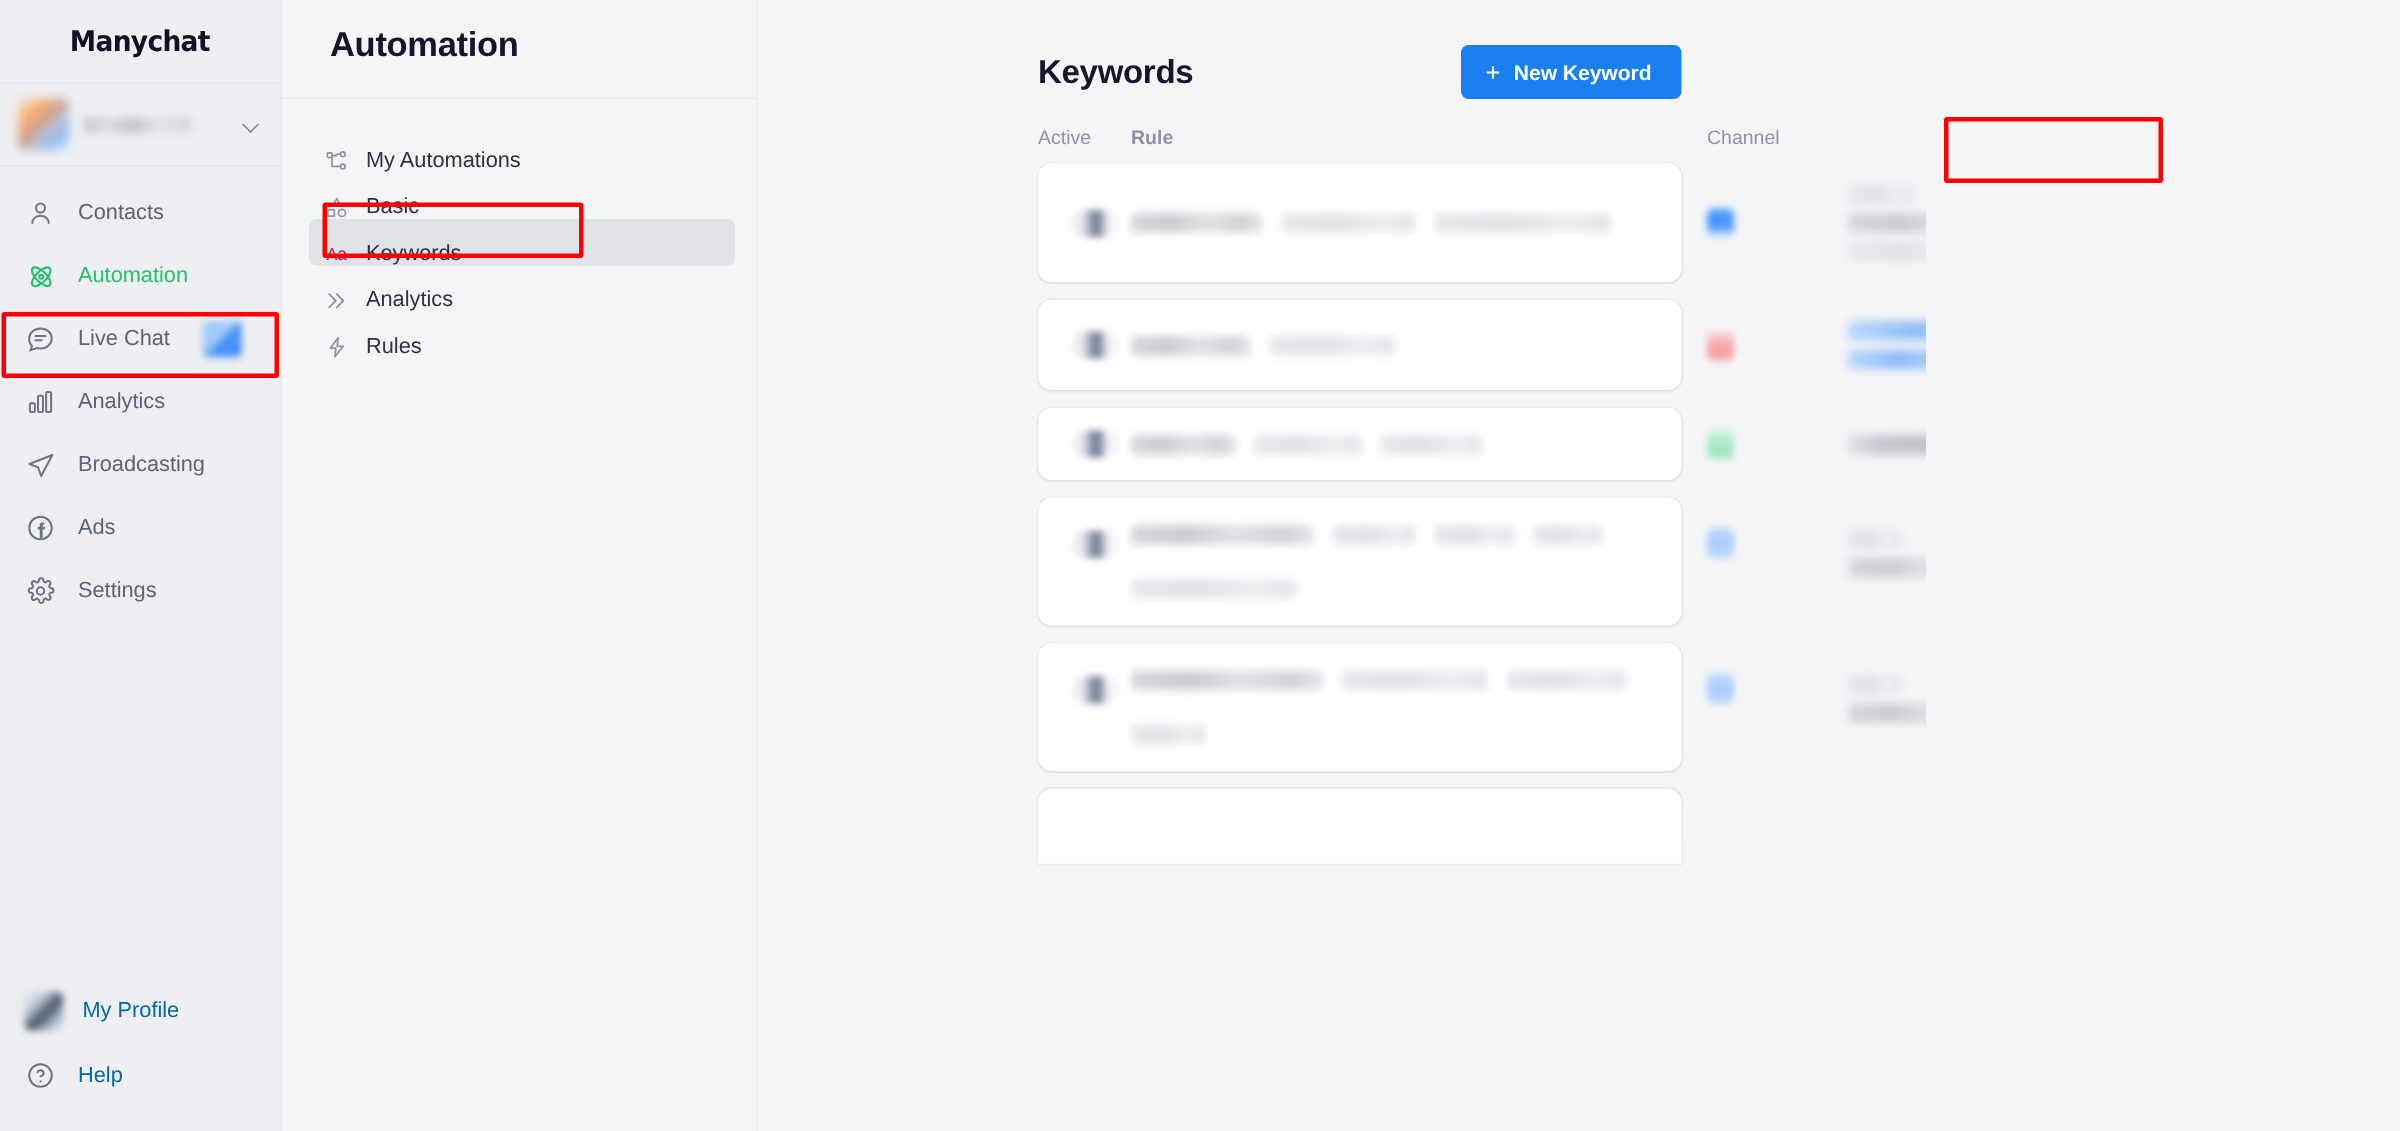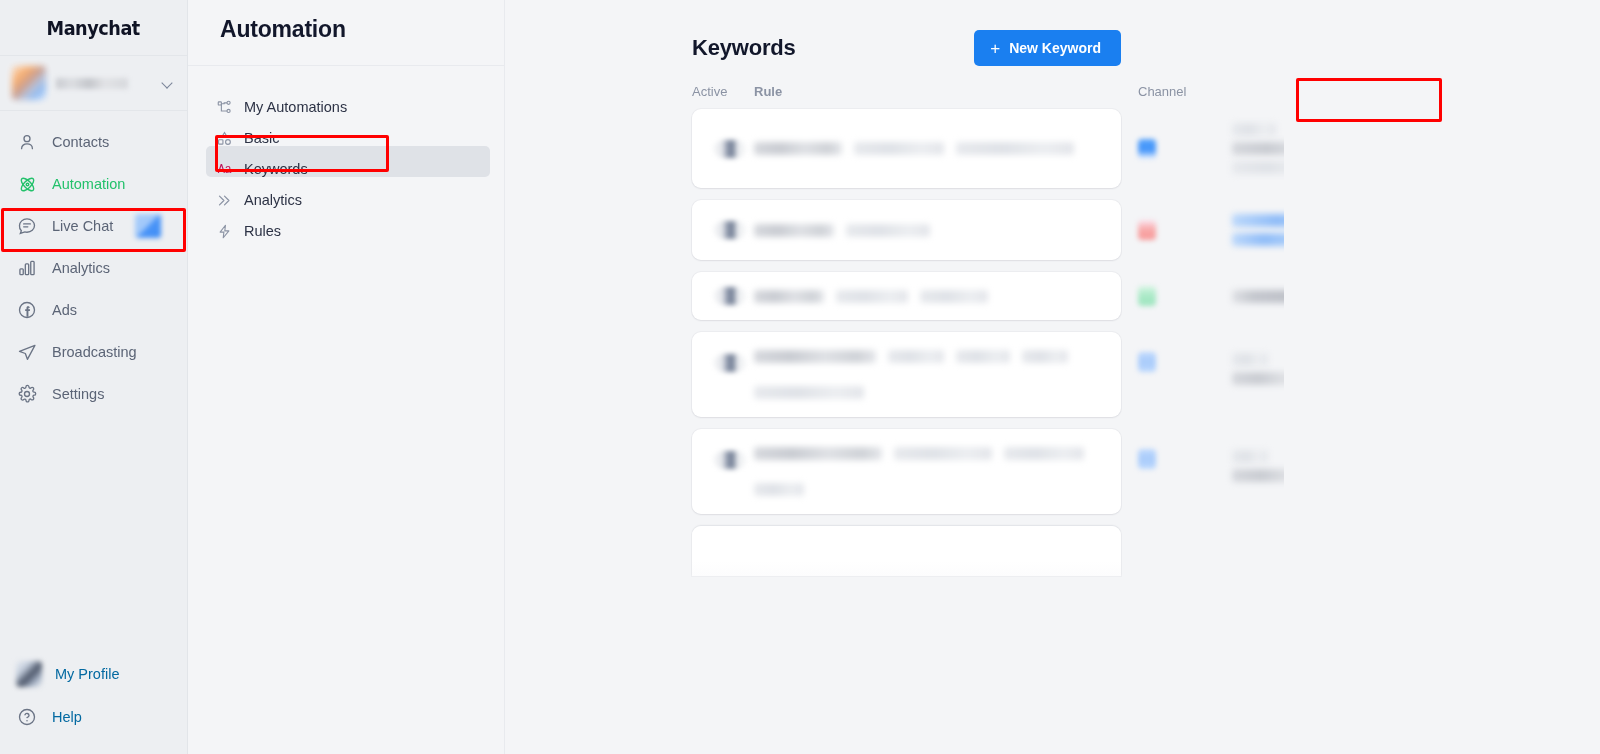--- a/index.html
+++ b/index.html
@@ -261,35 +261,35 @@
               <rect x="3.5" y="13" width="4" height="7" rx="1"></rect>
               <rect x="10" y="7" width="4" height="13" rx="1"></rect>
               <rect x="16.5" y="4" width="4" height="16" rx="1"></rect>
             </svg>
         </span>
         <span>Analytics</span>
       </div>
 
       <div class="nav-item">
         <span class="ic">
+          <svg width="20" height="20" viewBox="0 0 24 24" fill="none" stroke="#6b7485" stroke-width="1.6" stroke-linejoin="round">
+              <path d="M21.5 4 3 11.2l7 2.6 2.5 7z"></path>
+            </svg>
+        </span>
+        <span>Broadcasting</span>
+      </div>
+
+      <div class="nav-item">
+        <span class="ic">
           <svg width="20" height="20" viewBox="0 0 24 24" fill="none" stroke="#6b7485" stroke-width="1.6">
               <circle cx="12" cy="12" r="9"></circle>
               <path d="M14.3 7.6h-1.2c-1.1 0-1.7.7-1.7 1.8V11h-1.6v2.2h1.6V20h2.3v-6.8h1.7l.3-2.2h-2V9.8c0-.4.2-.6.6-.6h1.4z" fill="#6b7485" stroke="none"></path>
             </svg>
         </span>
         <span>Ads</span>
-      </div>
-
-      <div class="nav-item">
-        <span class="ic">
-          <svg width="20" height="20" viewBox="0 0 24 24" fill="none" stroke="#6b7485" stroke-width="1.6" stroke-linejoin="round">
-              <path d="M21.5 4 3 11.2l7 2.6 2.5 7z"></path>
-            </svg>
-        </span>
-        <span>Broadcasting</span>
       </div>
 
       <div class="nav-item">
         <span class="ic">
           <svg width="20" height="20" viewBox="0 0 24 24" fill="none" stroke="#6b7485" stroke-width="1.6" stroke-linecap="round" stroke-linejoin="round">
               <circle cx="12" cy="12" r="3"></circle>
               <path d="M19.2 14.3a1.5 1.5 0 0 0 .3 1.65l.06.05a1.8 1.8 0 1 1-2.55 2.55l-.05-.06a1.5 1.5 0 0 0-1.65-.3 1.5 1.5 0 0 0-.91 1.37v.14a1.8 1.8 0 1 1-3.6 0v-.07a1.5 1.5 0 0 0-.98-1.37 1.5 1.5 0 0 0-1.65.3l-.05.06A1.8 1.8 0 1 1 5.57 16.1l.06-.05a1.5 1.5 0 0 0 .3-1.65 1.5 1.5 0 0 0-1.37-.91h-.14a1.8 1.8 0 1 1 0-3.6h.07a1.5 1.5 0 0 0 1.37-.98 1.5 1.5 0 0 0-.3-1.65l-.06-.05A1.8 1.8 0 1 1 8.05 4.66l.05.06a1.5 1.5 0 0 0 1.65.3h.07a1.5 1.5 0 0 0 .91-1.37v-.14a1.8 1.8 0 1 1 3.6 0v.07a1.5 1.5 0 0 0 .91 1.37 1.5 1.5 0 0 0 1.65-.3l.05-.06a1.8 1.8 0 1 1 2.55 2.55l-.06.05a1.5 1.5 0 0 0-.3 1.65v.07a1.5 1.5 0 0 0 1.37.91h.14a1.8 1.8 0 1 1 0 3.6h-.07a1.5 1.5 0 0 0-1.37.91z"></path>
             </svg>
         </span>
         <span>Settings</span>

